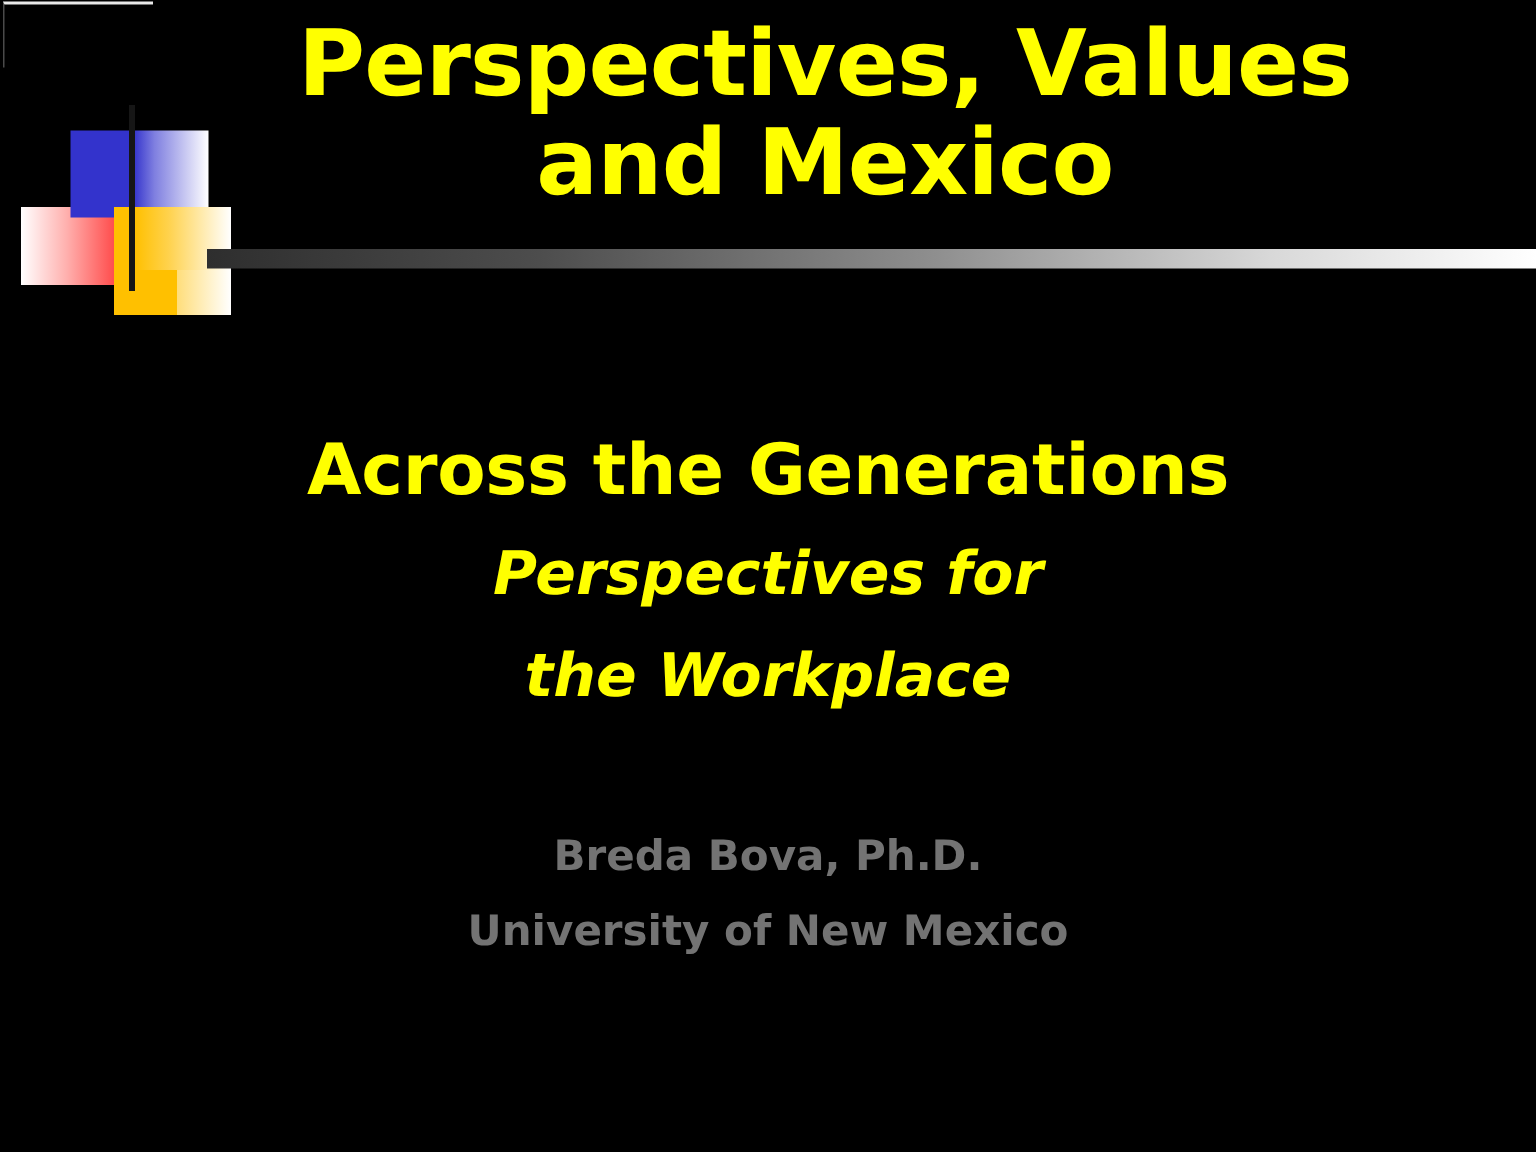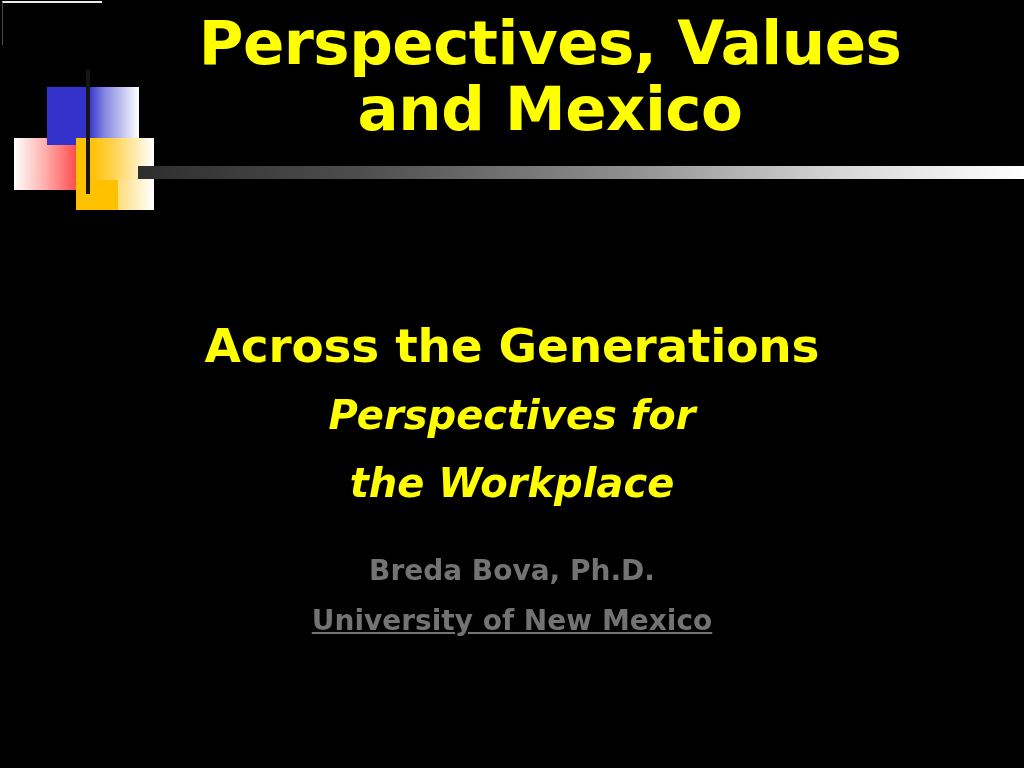--- a/index.html
+++ b/index.html
@@ -112,21 +112,20 @@
     white-space: nowrap;
   }
 
   
   .body-block {
     position: absolute;
     left: 0;
     top: 288px;
     width: 1024px;
     text-align: center;
-    margin-top: 32px;
   }
   .headline {
     color: #ffff00;
     font-size: 47px;
     font-weight: bold;
     line-height: 1.12;
     letter-spacing: -0.2px;
   }
   .subline {
     color: #ffff00;
@@ -145,21 +144,21 @@
     top: 557px;
     width: 1024px;
     text-align: center;
   }
   .author-line {
     color: #737373;
     font-size: 28px;
     font-weight: bold;
     line-height: 1.0;
   }
-  .author-line + .author-line { margin-top: 22px; text-decoration: underline; }
+  .author-line + .author-line { margin-top: 22px; }
 </style>
 </head>
 <body>
 
 <div class="slide">
 
   <div class="frame-remnant"></div>
 
   <div class="logo">
     <div class="logo-sq logo-red-grad"></div>

